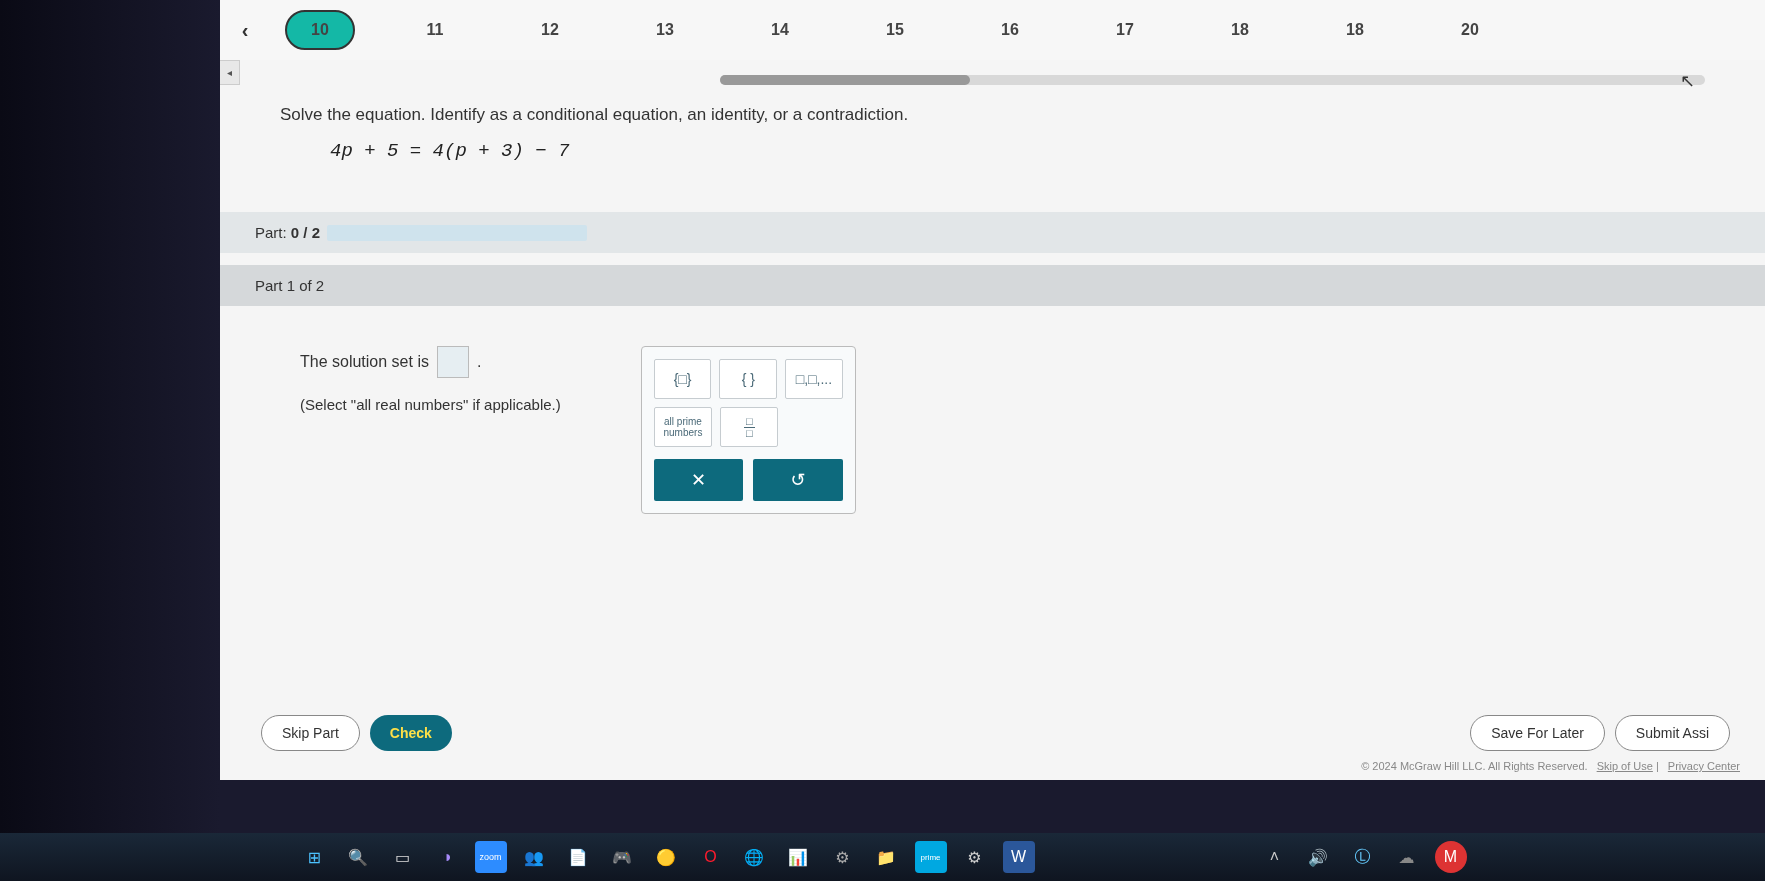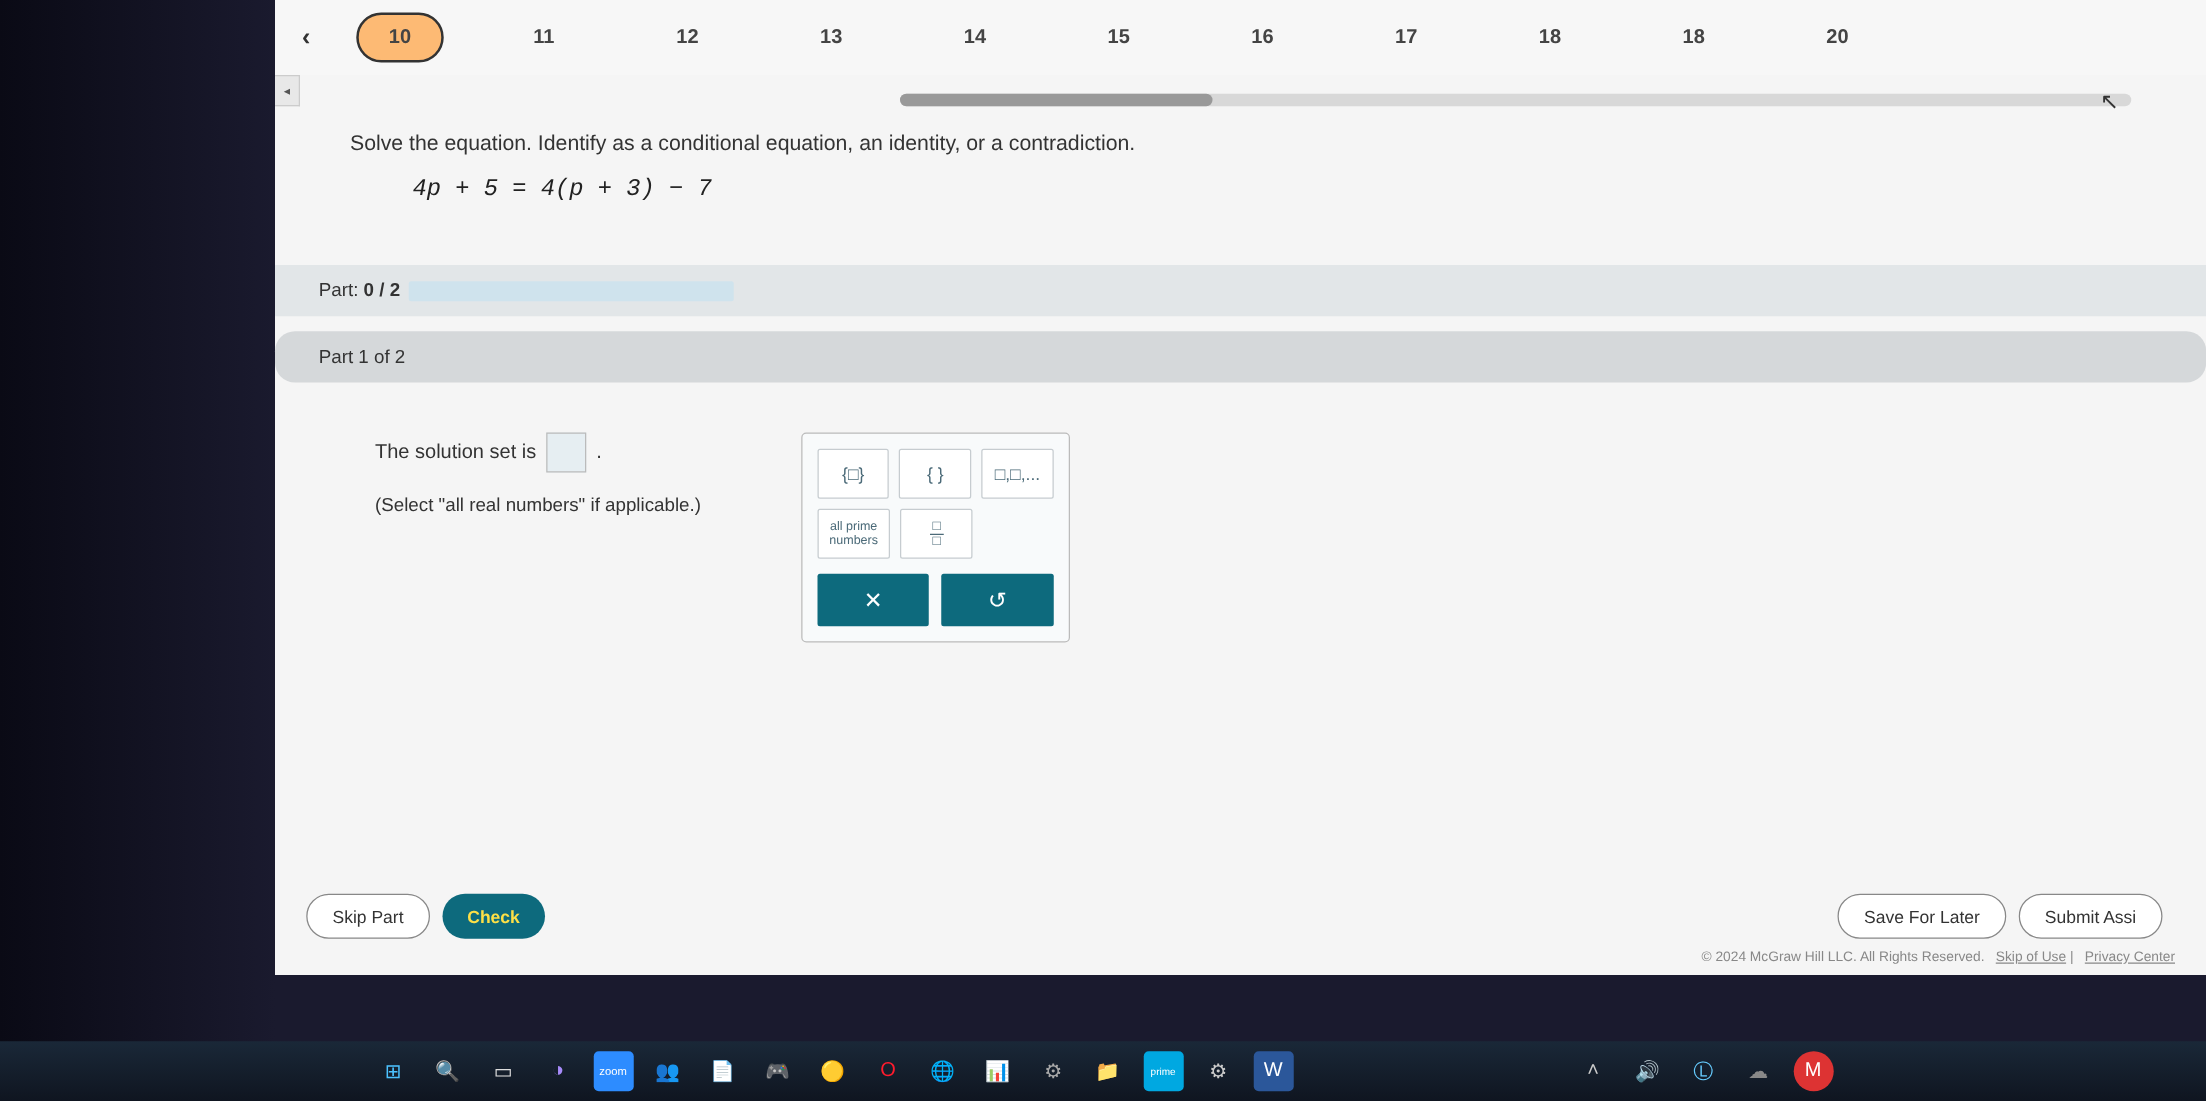--- a/index.html
+++ b/index.html
@@ -42,21 +42,21 @@
   width: 70px; height: 40px;
   border-radius: 20px;
   display: flex; align-items: center; justify-content: center;
   font-size: 16px; font-weight: 600;
   color: #444;
   margin: 0 20px;
   cursor: pointer;
 }
 .nav-item.active {
   border: 2px solid #333;
-  background: #fdba74;
+  background: #14b8a6;
 }
 .collapse-tab {
   position: absolute;
   left: 0; top: 60px;
   width: 20px; height: 25px;
   background: #e8e8e8;
   border: 1px solid #ccc;
   border-left: none;
   display: flex; align-items: center; justify-content: center;
   font-size: 10px; color: #555;
@@ -107,21 +107,20 @@
   width: 260px; height: 16px;
   background: #cfe3ed;
   border-radius: 2px;
 }
 .part-sub {
   margin-top: 12px;
   padding: 12px 35px;
   background: #d5d8da;
   font-size: 15px;
   color: #333;
-  border-radius: 16px;
 }
 .answer-zone {
   padding: 40px 80px;
   display: flex;
   gap: 80px;
   align-items: flex-start;
 }
 .answer-left { flex: 0 0 auto; }
 .answer-line {
   font-size: 16px; color: #333;
@@ -170,21 +169,21 @@
   height: 42px;
   background: #0d6a7d;
   color: #fff;
   display: flex; align-items: center; justify-content: center;
   font-size: 18px;
   cursor: pointer;
   border-radius: 2px;
 }
 .bottom-bar {
   position: absolute;
-  left: 0; right: 0; bottom: 0;
+  left: 16px; right: 0; bottom: 0;
   height: 80px;
   padding: 15px 25px 0 25px;
   display: flex;
   align-items: flex-start;
   background: #f5f5f5;
 }
 .btn-pill {
   height: 36px;
   padding: 0 20px;
   border-radius: 18px;

